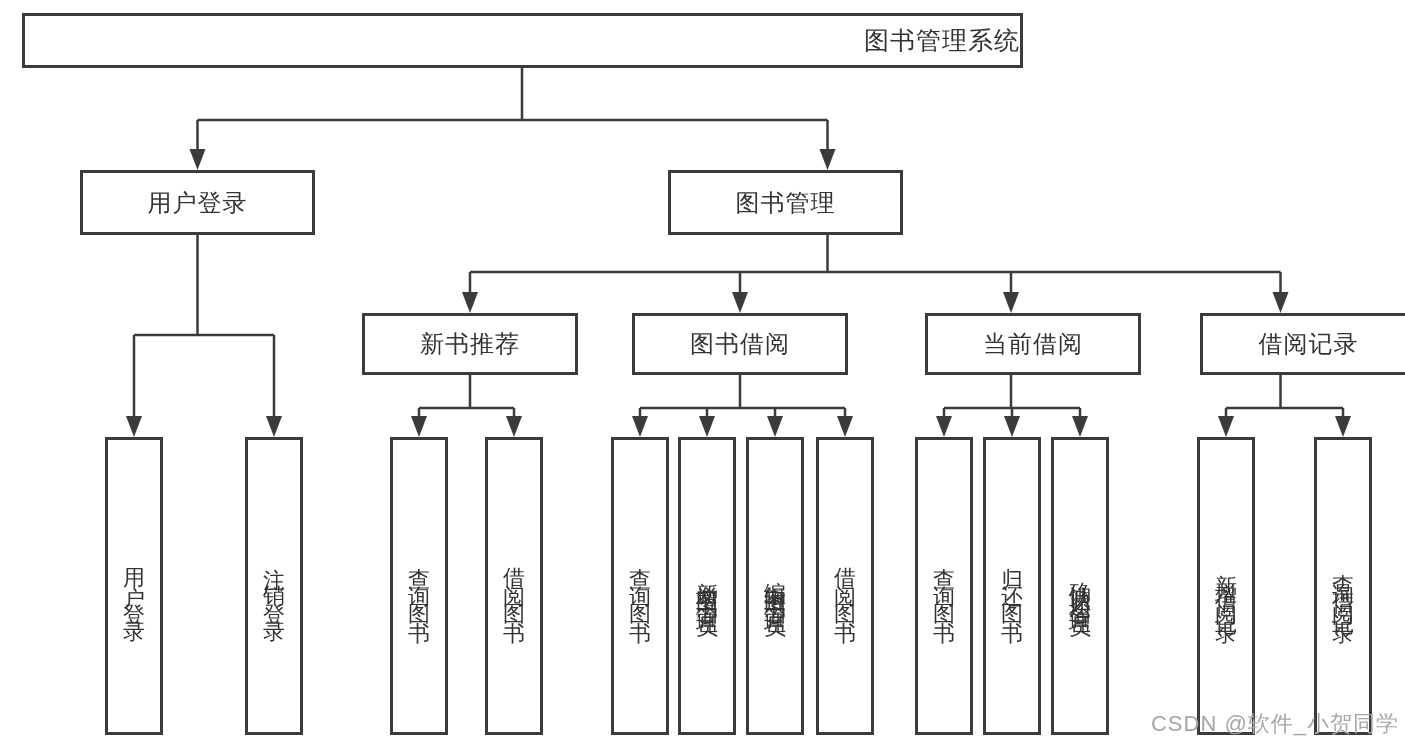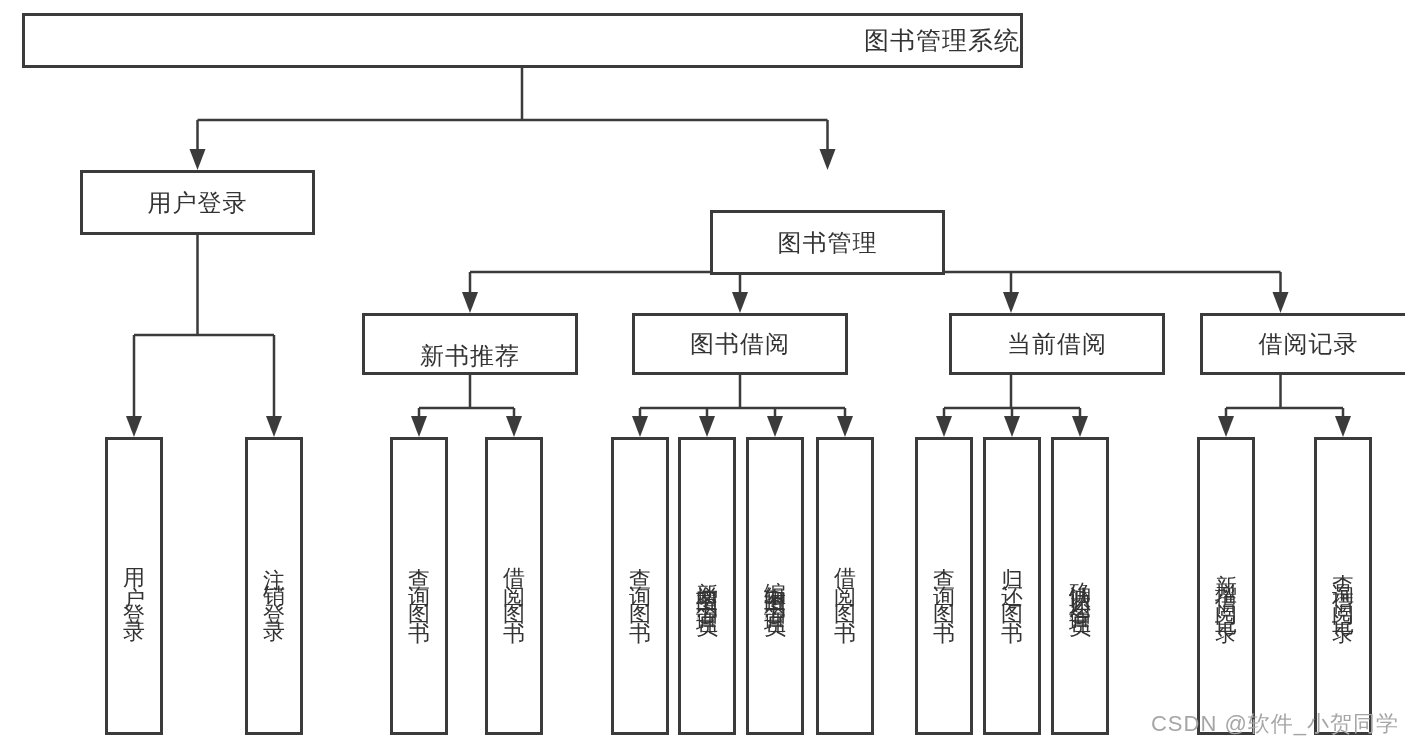--- a/index.html
+++ b/index.html
@@ -73,31 +73,31 @@
     </g>
   </svg>
 
   <div class="node h-node root-node" style="left:22px;top:13px;width:1001px;height:55px;">
     <span>图书管理系统</span>
   </div>
 
   <div class="node h-node" style="left:80px;top:170px;width:235px;height:65px;">
     <span>用户登录</span>
   </div>
-  <div class="node h-node" style="left:710px;top:170px;width:235px;height:65px;margin-top:40px;">
+  <div class="node h-node" style="left:668px;top:170px;width:235px;height:65px;">
     <span>图书管理</span>
   </div>
 
-  <div class="node h-node" style="left:362px;top:313px;width:216px;height:62px;align-items:flex-end;">
+  <div class="node h-node" style="left:362px;top:313px;width:216px;height:62px;">
     <span>新书推荐</span>
   </div>
   <div class="node h-node" style="left:632px;top:313px;width:216px;height:62px;">
     <span>图书借阅</span>
   </div>
-  <div class="node h-node" style="left:949px;top:313px;width:216px;height:62px;">
+  <div class="node h-node" style="left:925px;top:313px;width:216px;height:62px;">
     <span>当前借阅</span>
   </div>
   <div class="node h-node" style="left:1200px;top:313px;width:217px;height:62px;">
     <span>借阅记录</span>
   </div>
 
   <div class="node leaf" style="left:105px;">
     <span class="v-label len4">用户登录</span>
   </div>
   <div class="node leaf" style="left:245px;">

